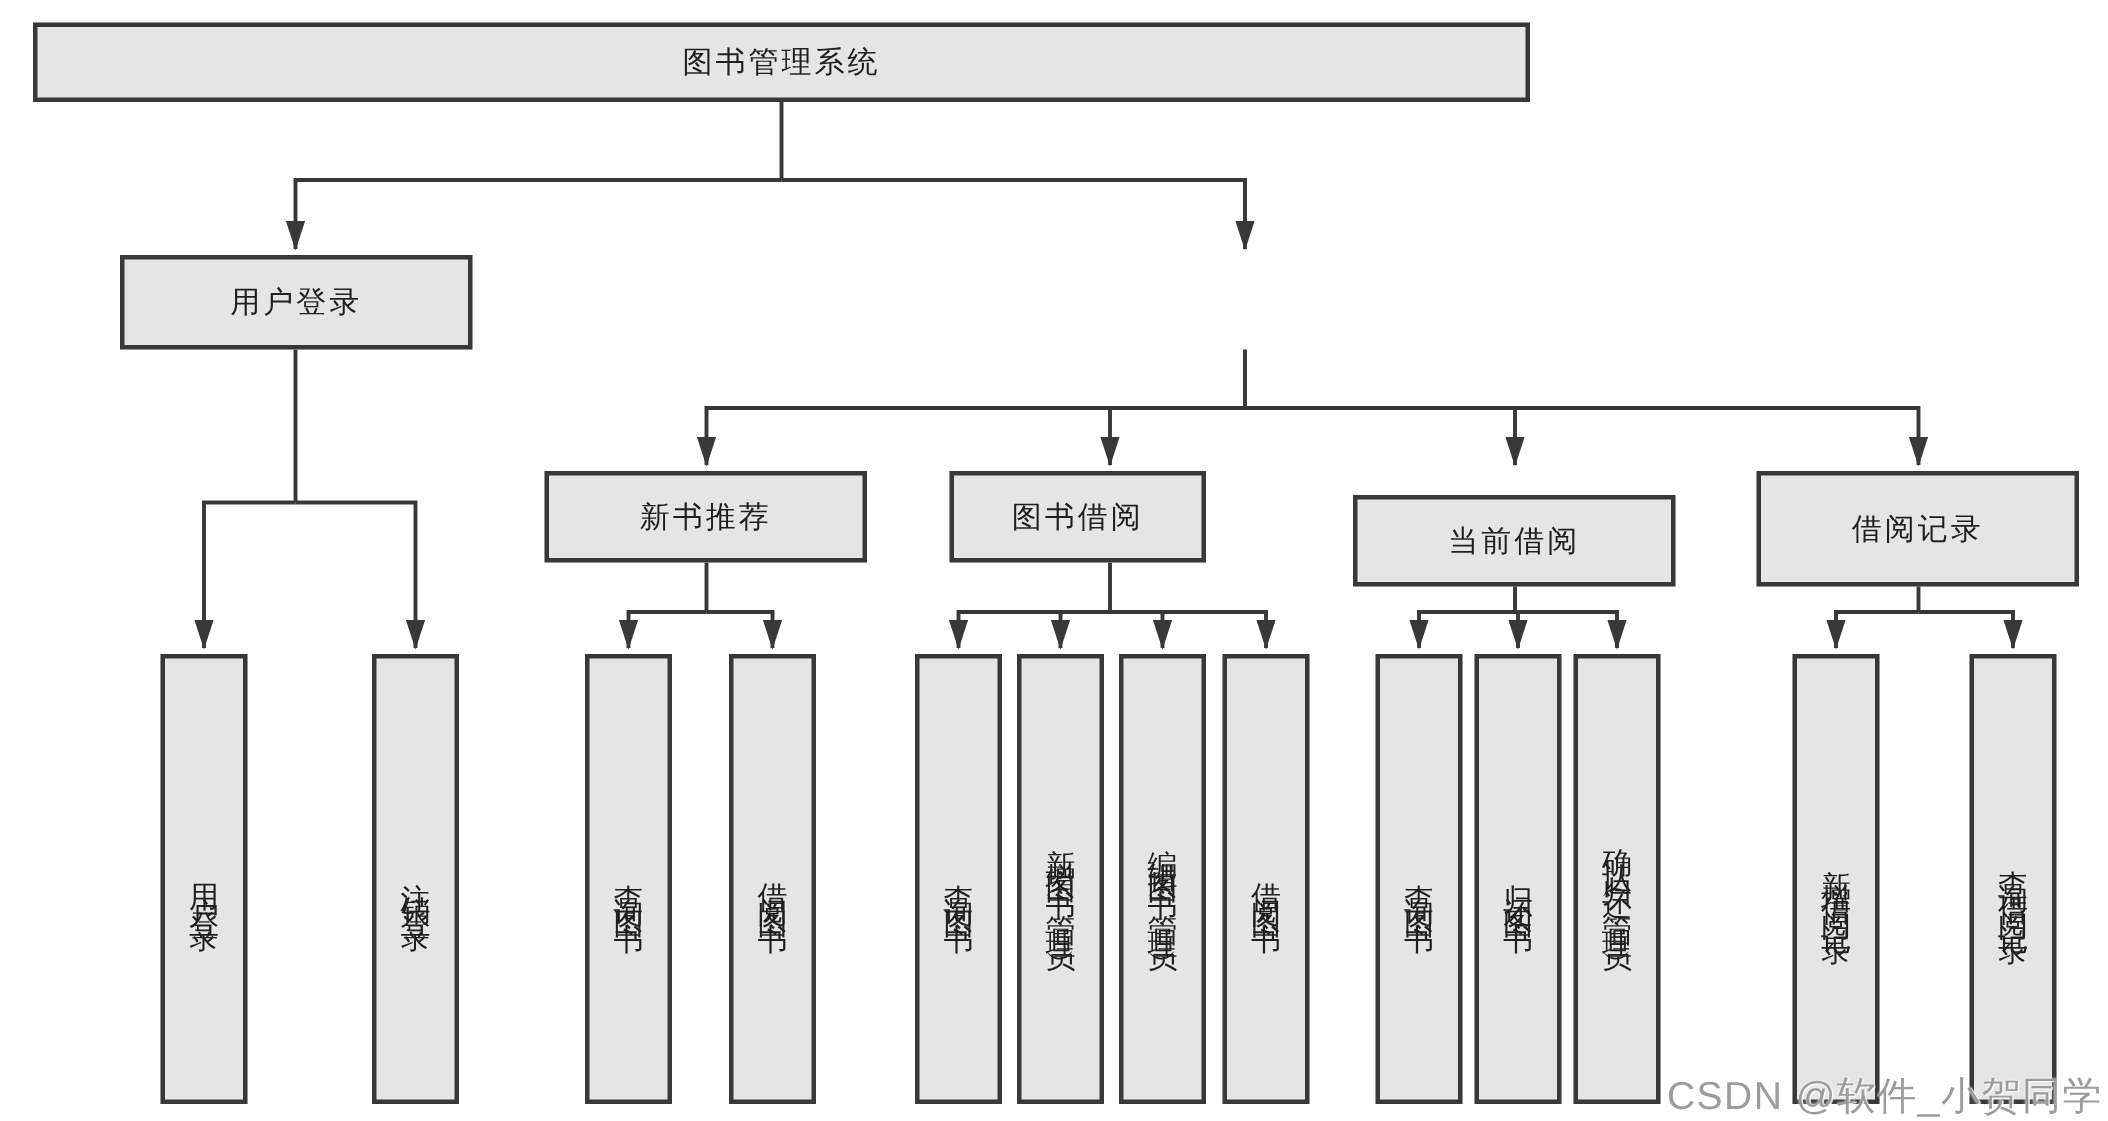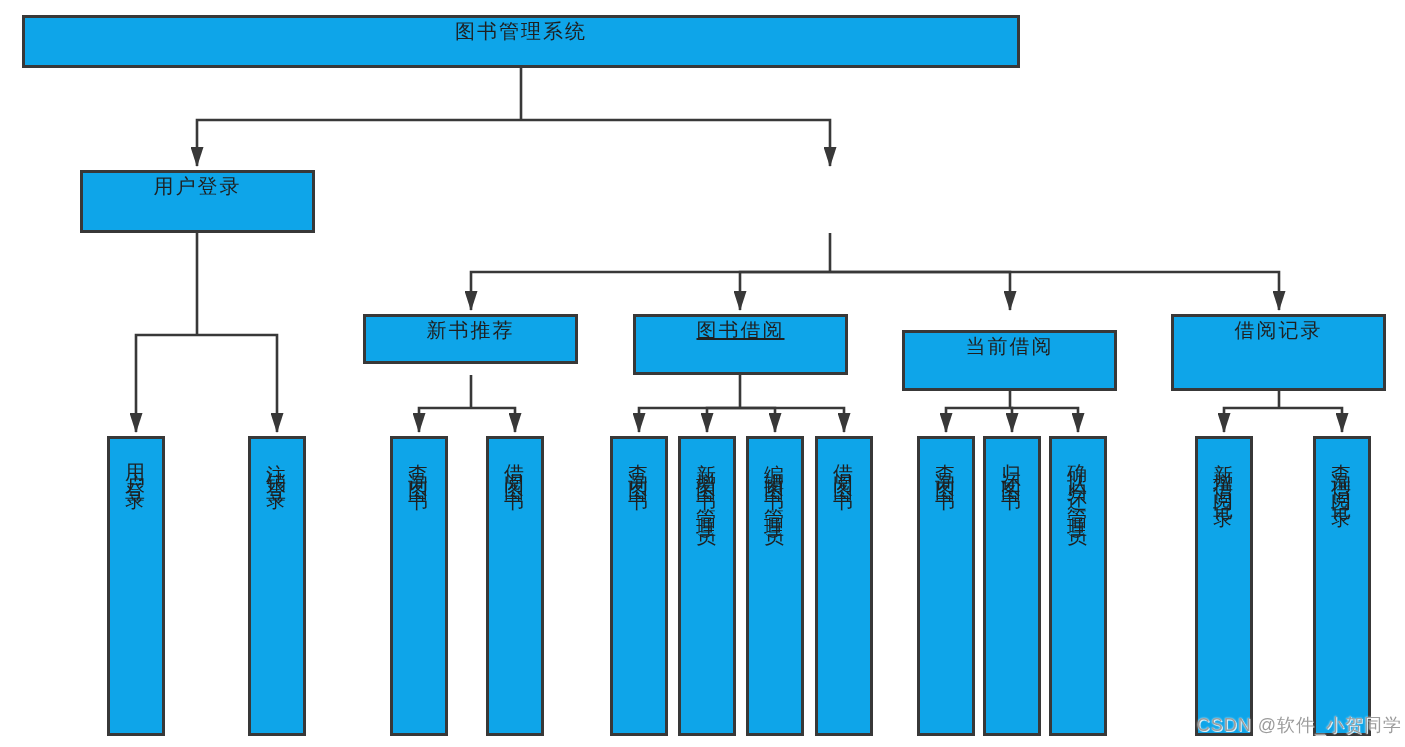--- a/index.html
+++ b/index.html
@@ -17,23 +17,23 @@
   .wire {
     fill: none;
     stroke: var(--line, #383838);
     stroke-width: 2.6;
     stroke-linejoin: miter;
   }
   .arrowhead { fill: var(--line, #383838); }
   .node {
     position: absolute;
     border: 3px solid var(--line, #383838);
-    background: #0ea5e9;
+    background: #e5e5e5;
     display: flex;
-    align-items: flex-start;
+    align-items: center;
     justify-content: center;
     color: var(--text, #1f1f1f);
     z-index: 2;
   }
   .node.h .label {
     font-size: 20px;
     letter-spacing: 2px;
     white-space: nowrap;
   }
   .node.v .label {
@@ -42,21 +42,21 @@
     font-size: 20px;
     letter-spacing: 9px;
     padding-top: 9px; 
     white-space: nowrap;
   }
   .watermark {
     position: absolute;
     top: 713px;
     right: 3px;
     z-index: 5;
-    font-size: 18px;
+    font-size: 26px;
     letter-spacing: 1px;
     color: var(--watermark, #9c9c9c);
     text-shadow: 0 0 2px #ffffff, 1px 1px 0 rgba(255,255,255,0.8);
     white-space: nowrap;
   }
 </style>
 </head>
 <body>
 
 <div class="canvas">
@@ -117,24 +117,24 @@
   </svg>
 
   <div class="node h" style="left:22px; top:15px; width:998px; height:53px;">
     <span class="label">图书管理系统</span>
   </div>
 
   <div class="node h" style="left:80px; top:170px; width:235px; height:63px;">
     <span class="label">用户登录</span>
   </div>
 
-  <div class="node h" style="left:363px; top:314px; width:215px; height:50px;">
+  <div class="node h" style="left:363px; top:314px; width:215px; height:61px;">
     <span class="label">新书推荐</span>
   </div>
-  <div class="node h" style="left:633px; top:314px; width:215px; height:61px;text-decoration:underline;">
+  <div class="node h" style="left:633px; top:314px; width:171px; height:61px;">
     <span class="label">图书借阅</span>
   </div>
   <div class="node h" style="left:902px; top:314px; width:215px; height:61px;margin-top:16px;">
     <span class="label">当前借阅</span>
   </div>
   <div class="node h" style="left:1171px; top:314px; width:215px; height:77px;">
     <span class="label">借阅记录</span>
   </div>
 
   <div class="node v" style="left:107px; top:436px; width:58px; height:300px;">

